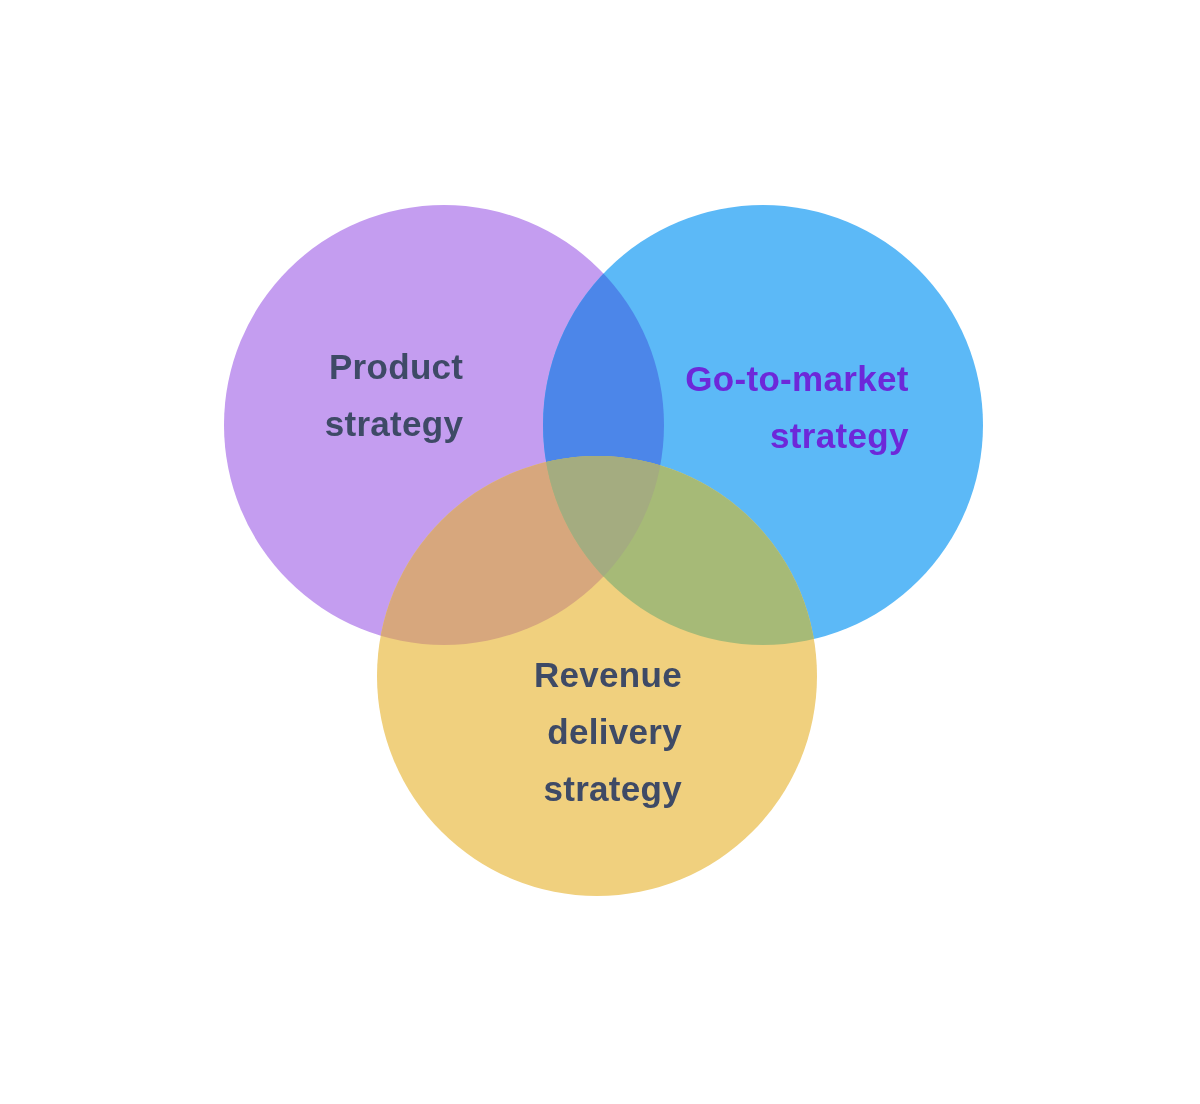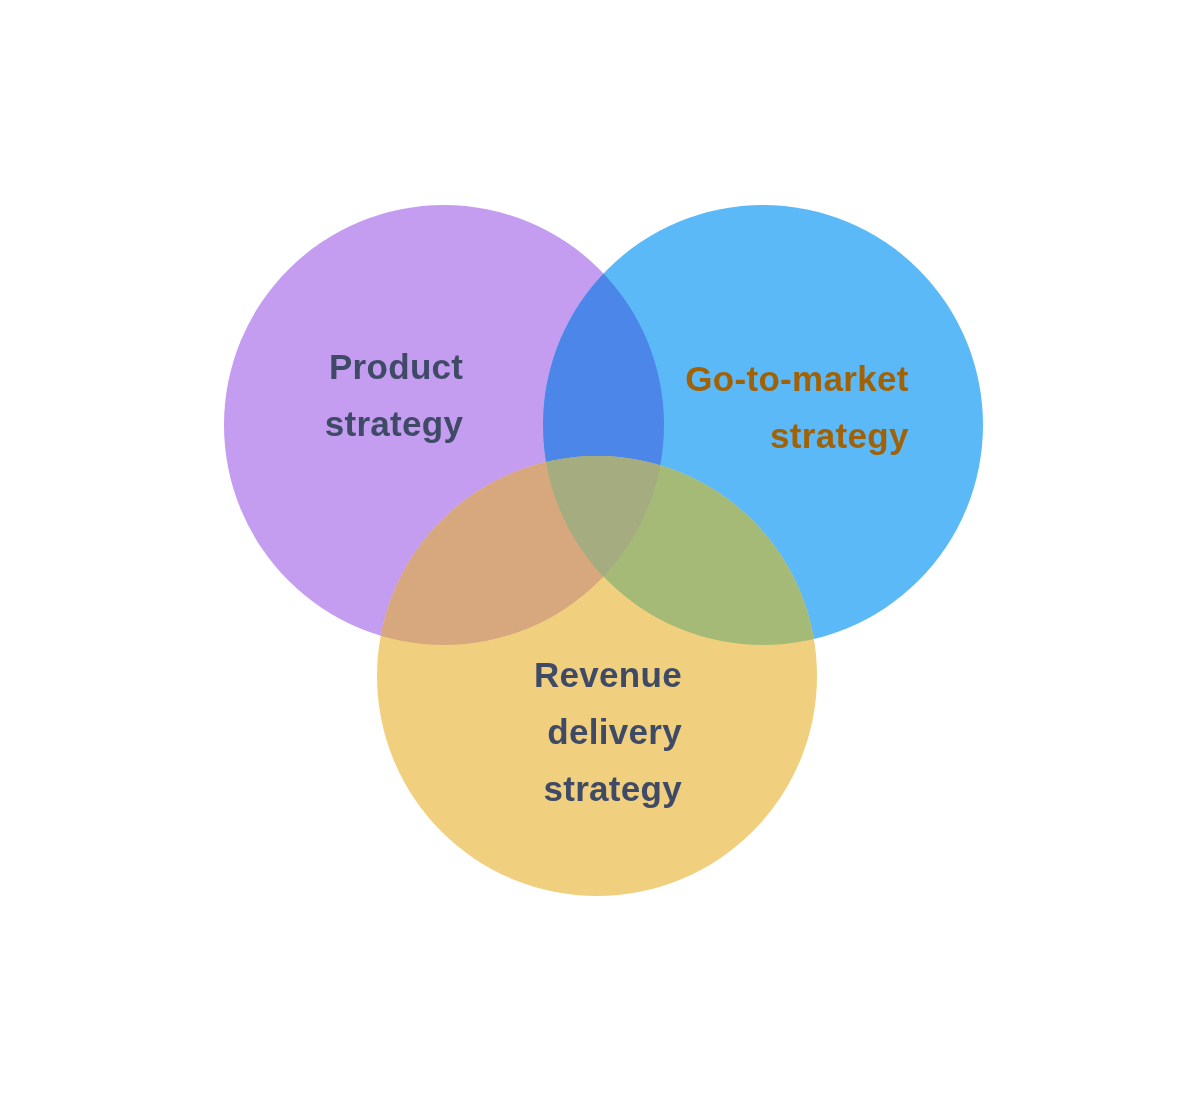--- a/index.html
+++ b/index.html
@@ -57,20 +57,20 @@
     <circle cx="597" cy="676" r="220" clip-path="url(#clipGtm)" fill="#A6BA77"></circle>
 
     <g clip-path="url(#clipGtm)">
       <circle cx="597" cy="676" r="220" clip-path="url(#clipProduct)" fill="#A4AC80"></circle>
     </g>
   </svg>
 
   <div class="circle-label label-product" style="color: rgb(62, 74, 102);">Product
 strategy</div>
 
-  <div class="circle-label label-gtm" style="color: #a16207;">Go-to-market
+  <div class="circle-label label-gtm" style="color: #6d28d9;">Go-to-market
 strategy</div>
 
   <div class="circle-label label-revenue" style="color: rgb(62, 74, 102); margin-left: 16px;">Revenue
 delivery
 strategy</div>
 
 </div>
 
 </body></html>

